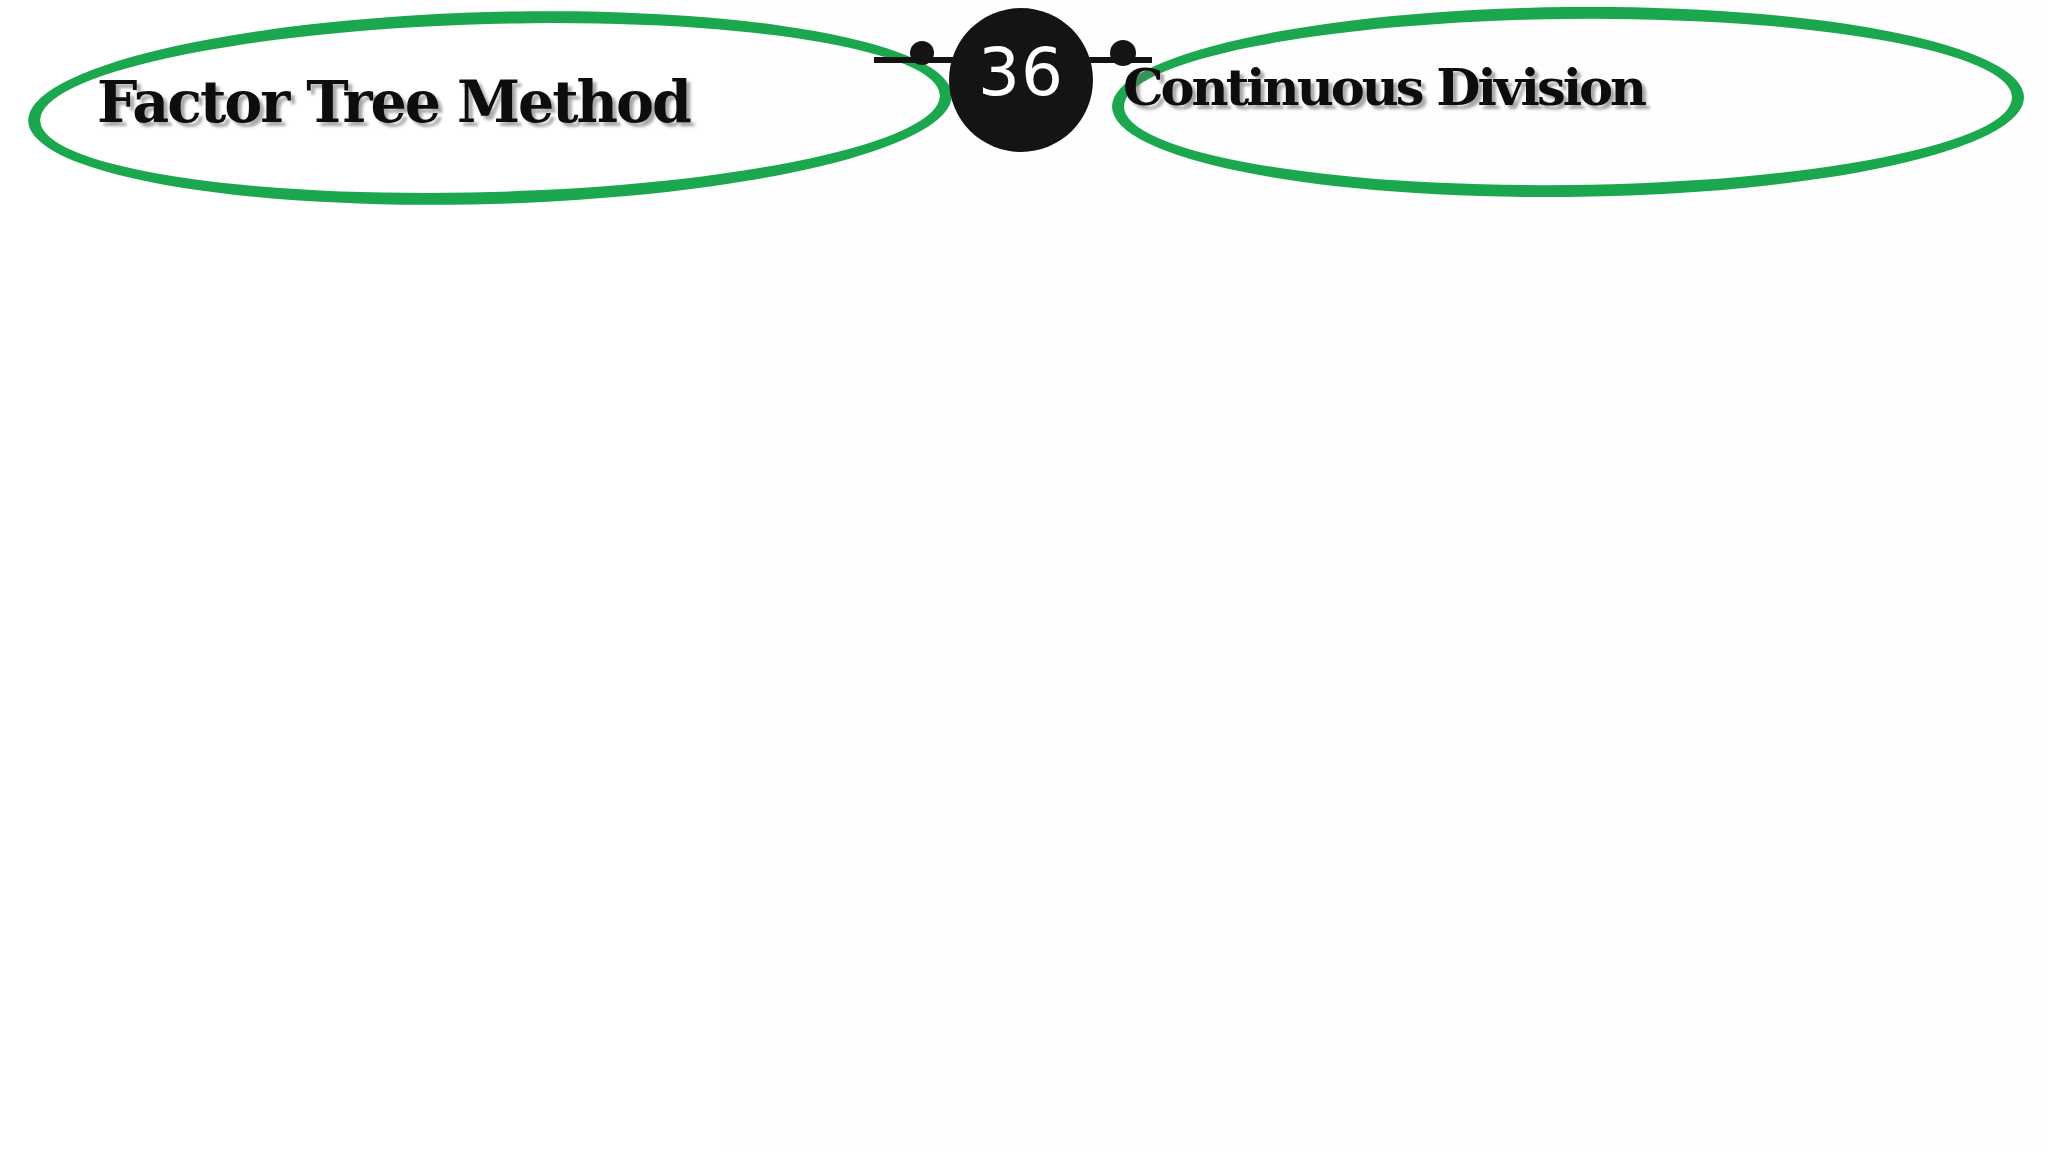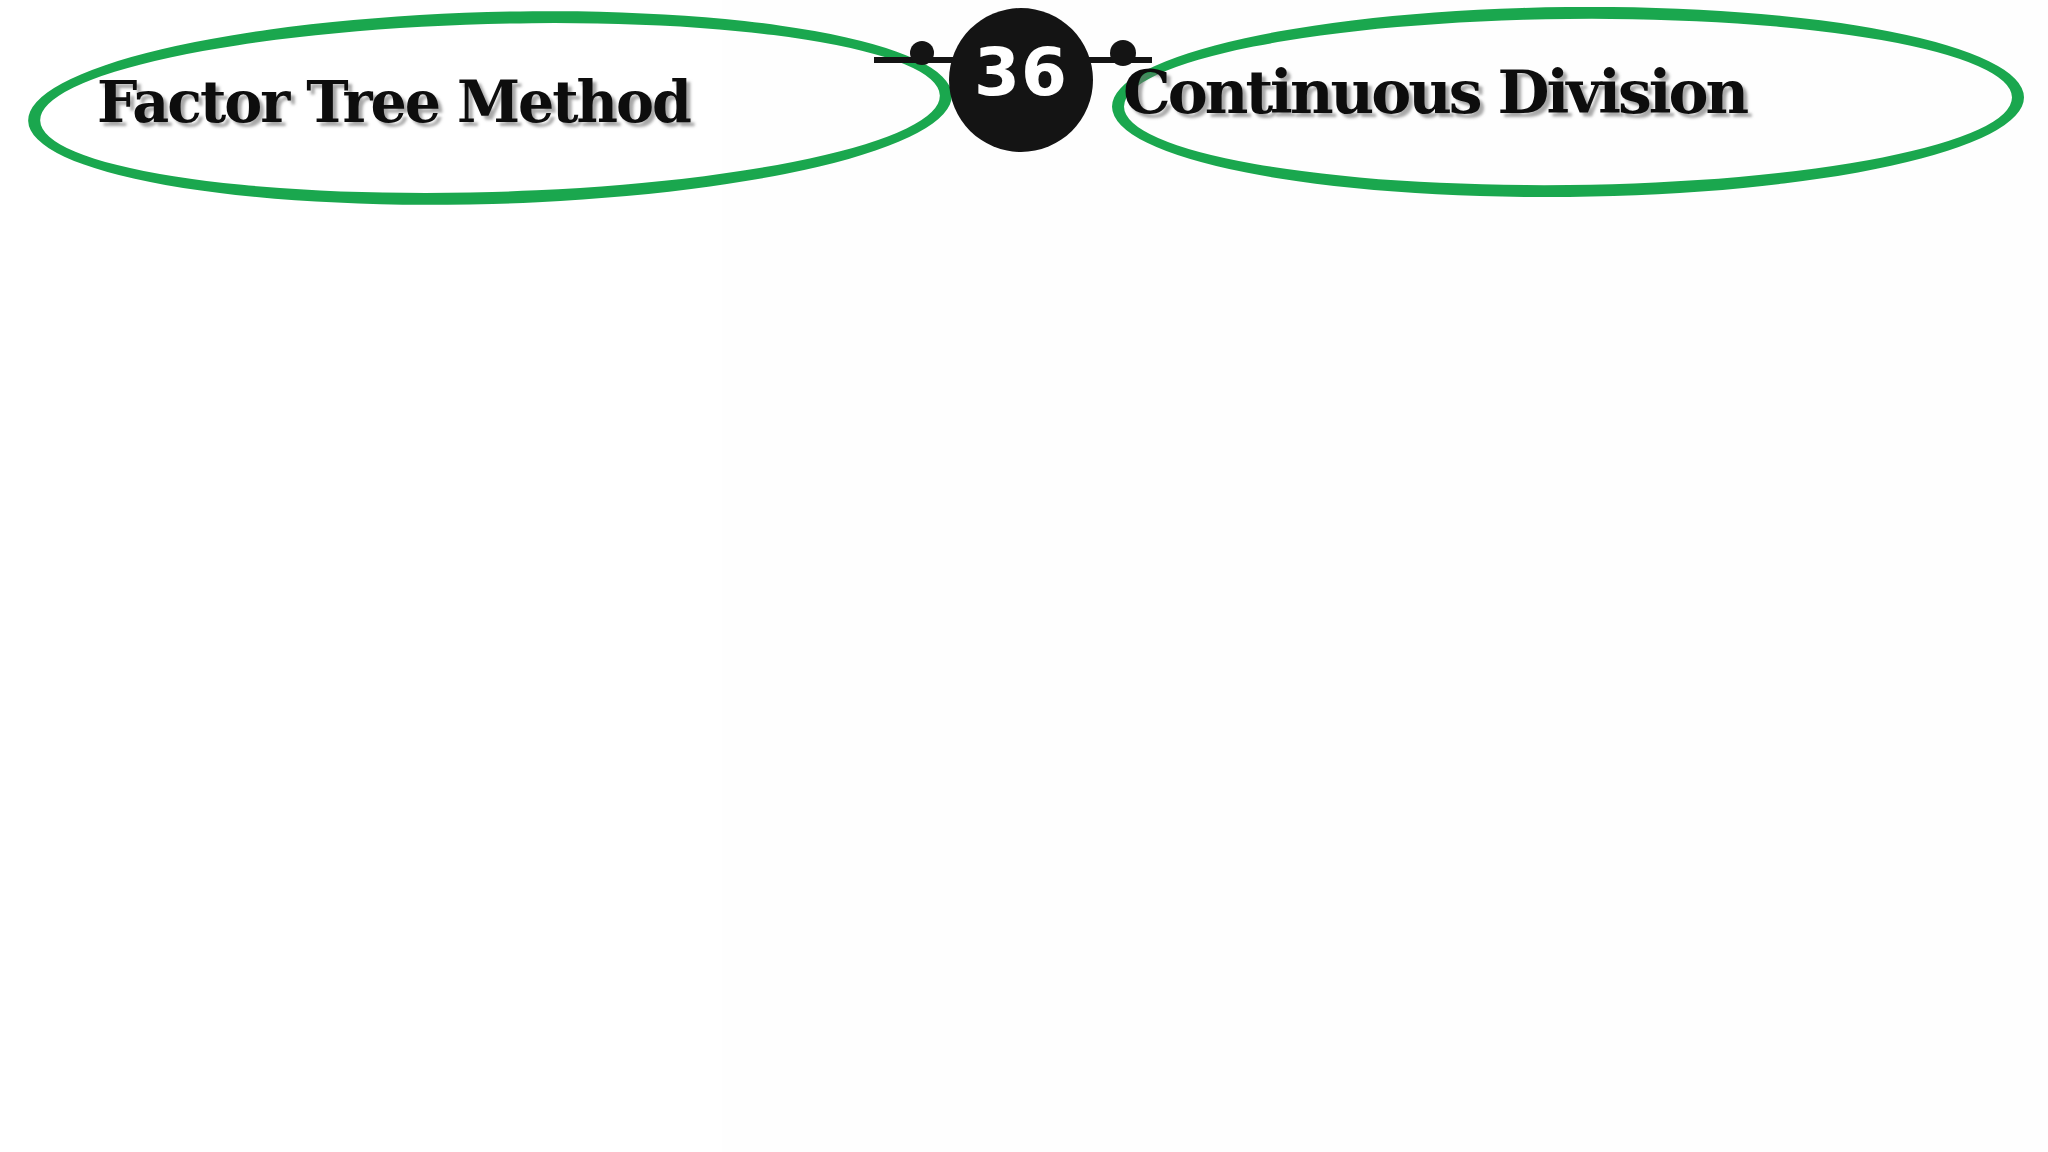--- a/index.html
+++ b/index.html
@@ -77,21 +77,21 @@
     width: 144px;
     height: 144px;
     border-radius: 50%;
     background: var(--black, #141414);
     display: flex;
     align-items: center;
     justify-content: center;
   }
   .number-badge .badge-number {
     font-family: "DejaVu Sans", "Liberation Sans", sans-serif;
-    font-weight: bold;
+    font-weight: normal;
     font-size: 66px;
     color: var(--number, #ffffff);
     letter-spacing: 1px;
     transform: translateY(-7px);
     line-height: 1;
   }
   .method-label {
     position: absolute;
     font-weight: bold;
     color: var(--text, #0d0d0d);
@@ -101,21 +101,21 @@
   }
   .label-left {
     left: 97px;
     top: 73px;
     font-size: 57px;
     letter-spacing: -2px;
   }
   .label-right {
     left: 1123px;
     top: 62px;
-    font-size: 60px;
+    font-size: 51px;
     letter-spacing: -3px;
   }
 </style>
 </head>
 <body>
 
 <div class="stage">
 
   <div class="bg-right-panel"></div>
 

